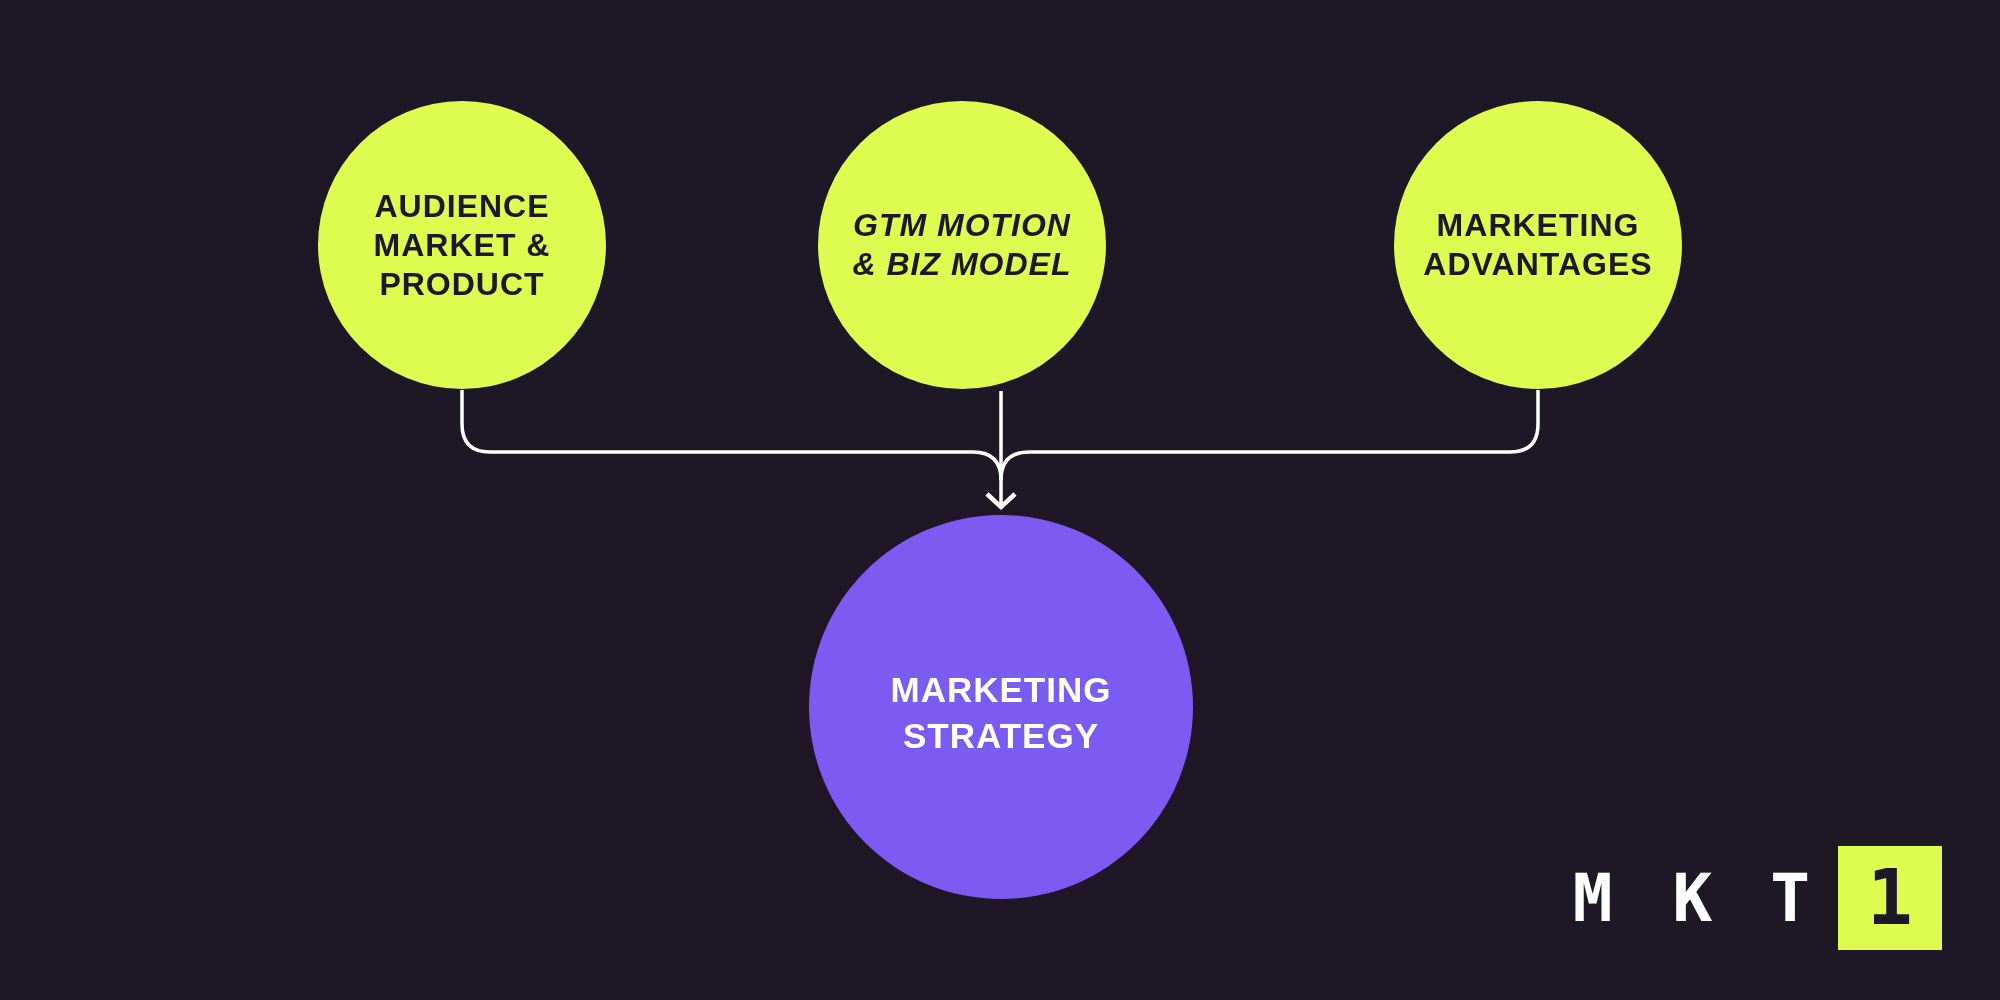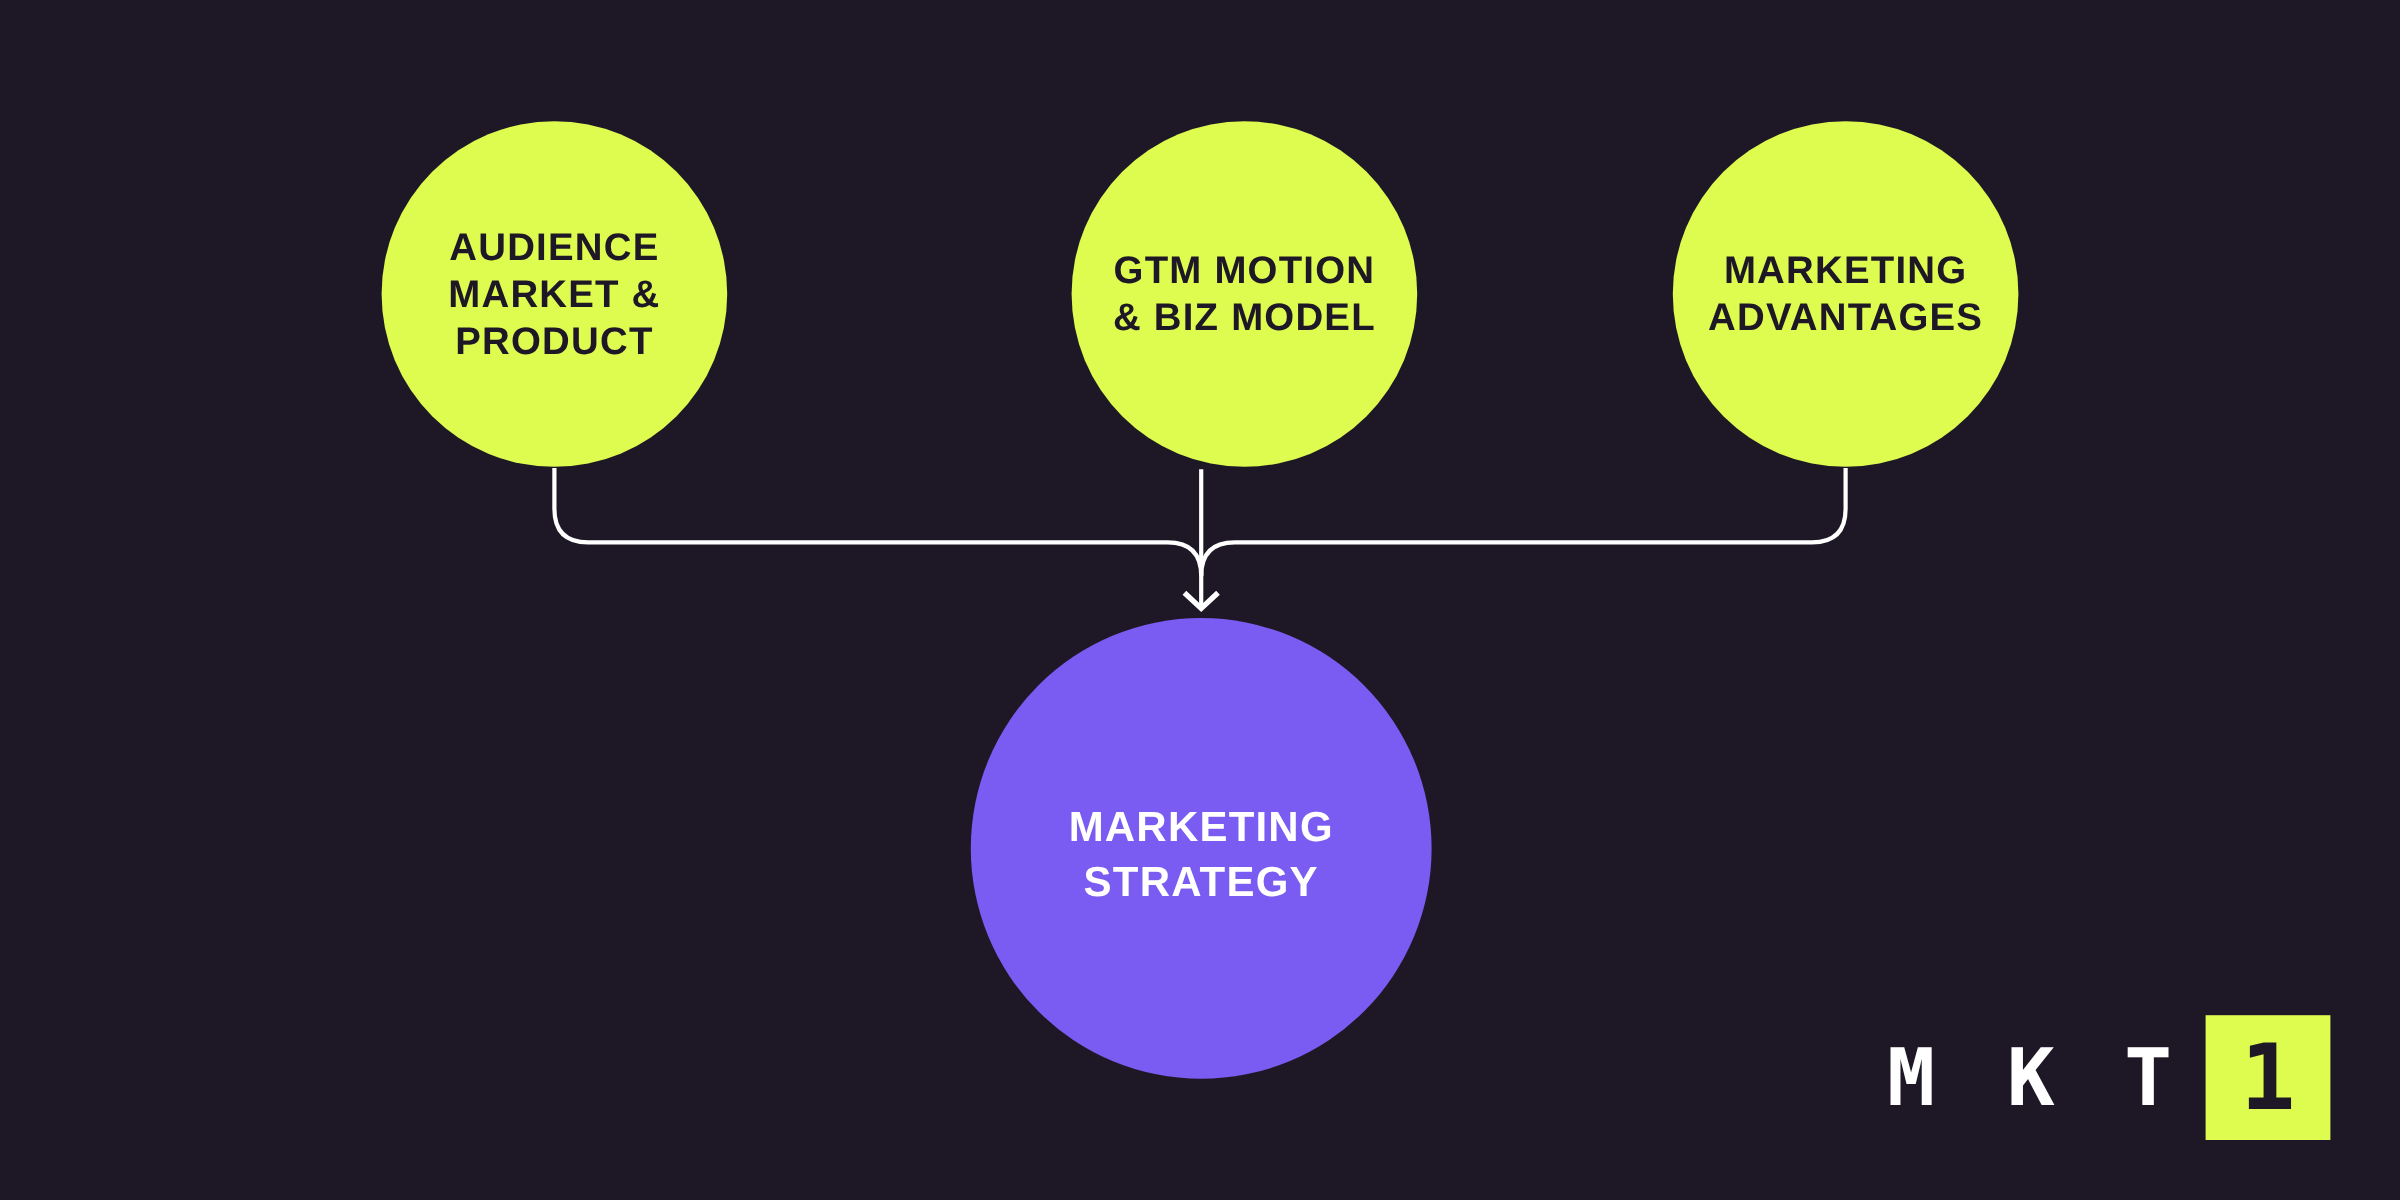--- a/index.html
+++ b/index.html
@@ -43,21 +43,21 @@
     width: 288px;
     height: 288px;
     background: #defb50;
     color: #1e1826;
     font-size: 32px;
     line-height: 39px;
     letter-spacing: 1px;
     top: 101px;
   }
   #node-input-1 { left: 318px; }
-  #node-input-2 { left: 893px; }
+  #node-input-2 { left: 818px; font-style: italic; }
   #node-input-3 { left: 1394px; }
 
   .node-output {
     width: 384px;
     height: 384px;
     left: 809px;
     top: 515px;
     background: #7b5cf2;
     color: #ffffff;
     font-size: 35px;

